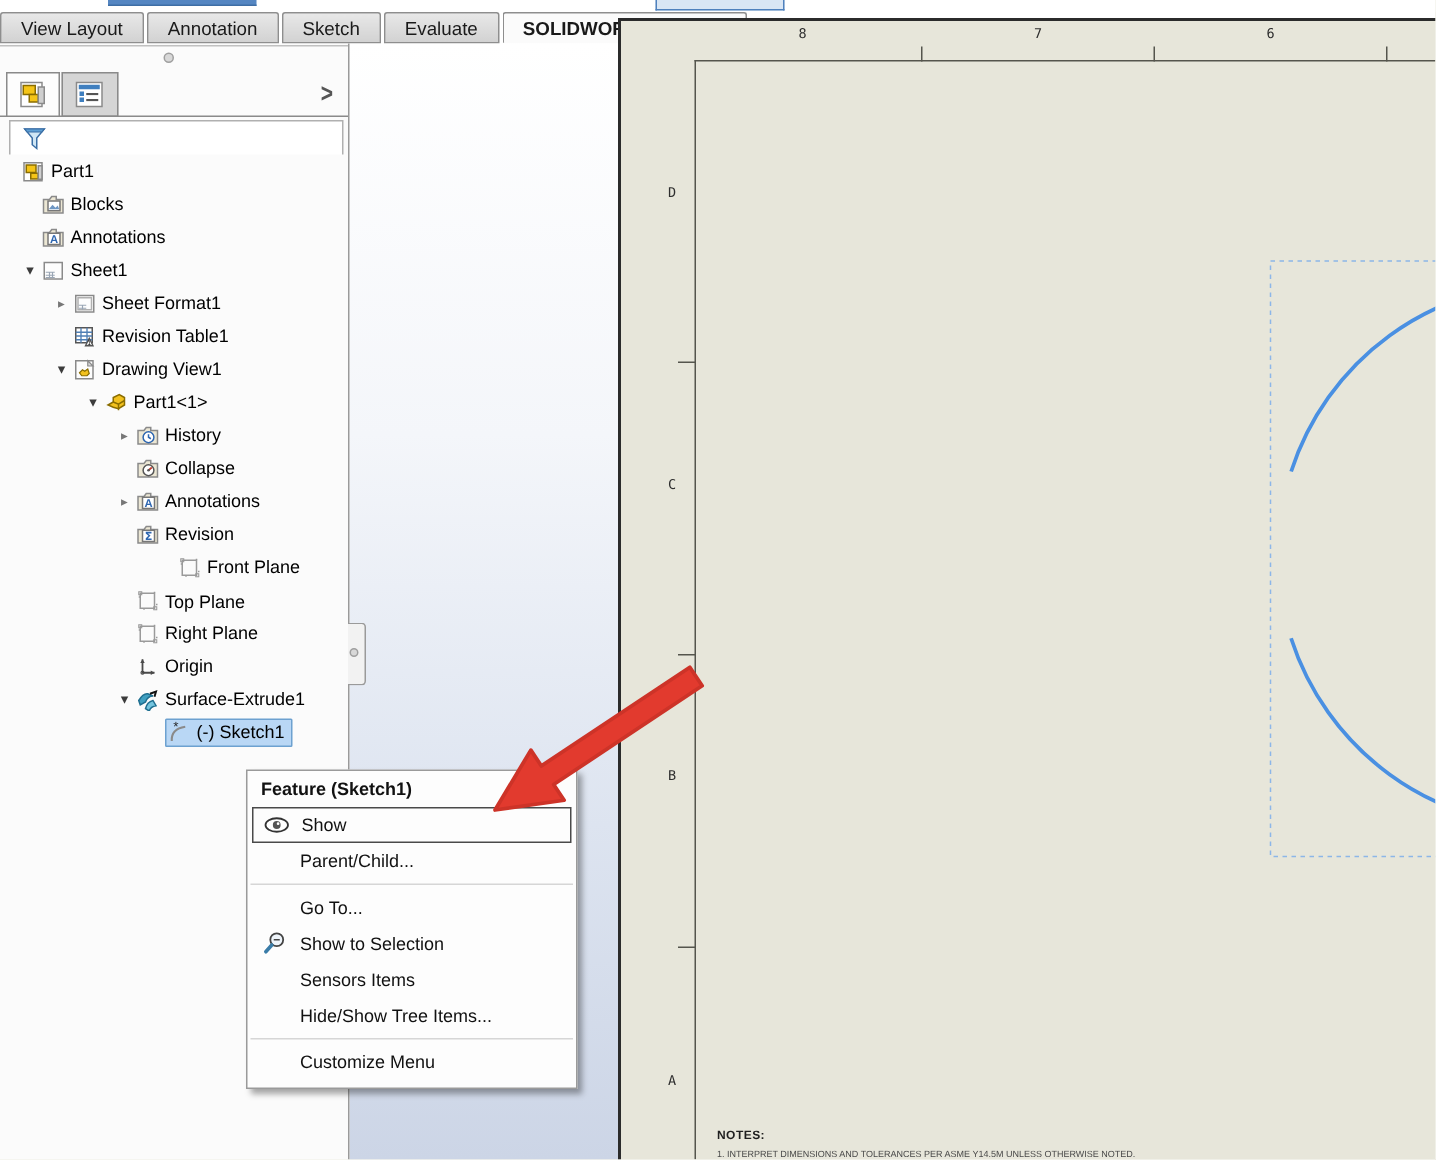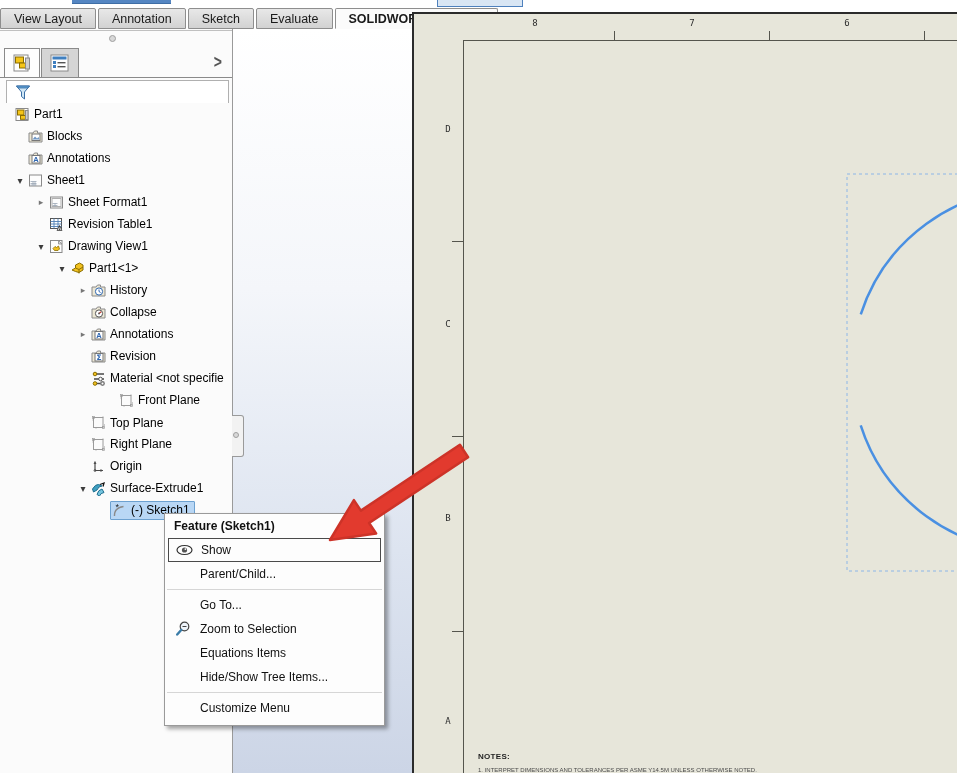--- a/index.html
+++ b/index.html
@@ -339,36 +339,20 @@
           <span class="ticon">
             <svg width="15" height="15" viewBox="0 0 15 15">
               <path d="M1 4 l4 0 1.5-2 3 0 0 2 4.5 0 0 9 -13 0 z" fill="#ece7d4" stroke="#8a8a8a" stroke-width="1"></path>
               <rect x="4" y="4.5" width="8" height="7.5" fill="#fff" stroke="#777"></rect>
               <text x="8" y="10.8" font-size="7.5" font-weight="bold" fill="#2e66b0" text-anchor="middle" font-family="DejaVu Sans,sans-serif">Σ</text>
             </svg>
           </span>
           <span class="tlabel">Revision</span>
         </span>
       </div>
-      <div class="trow" style="padding-left: 76px;">
-        <span class="arrow-slot"></span>
-        <span style="display: flex; align-items: center;">
-          <span class="ticon">
-            <svg width="15" height="15" viewBox="0 0 15 15">
-              <path d="M3 3 h10 M3 8 h10 M3 12.5 h7" stroke="#4a4a4a" stroke-width="1.4"></path>
-              <circle cx="4" cy="3" r="1.8" fill="#f2c11e" stroke="#8a6d00"></circle>
-              <circle cx="9.5" cy="8" r="1.8" fill="#fff" stroke="#555"></circle>
-              <circle cx="4" cy="12.5" r="1.8" fill="#f2c11e" stroke="#8a6d00"></circle>
-              <circle cx="11.5" cy="12.5" r="2.4" fill="#7a7a7a"></circle>
-              <circle cx="11.5" cy="12.5" r="1" fill="#fff"></circle>
-            </svg>
-          </span>
-          <span class="tlabel">Material &lt;not specifie</span>
-        </span>
-      </div>
       <div class="trow" style="padding-left: 104px; text-align: right;">
         <span class="arrow-slot"></span>
         <span style="display: flex; align-items: center;">
           <span class="ticon">
             <svg width="15" height="15" viewBox="0 0 15 15">
               <rect x="2.5" y="2.5" width="9.5" height="10" fill="none" stroke="#9a9a9a" stroke-width="1"></rect>
               <path d="M2.5 5 l-1 0 M12 2.5 l0 -1 M13 10 l1 0 M5 12.5 l0 1" stroke="#9a9a9a"></path>
               <rect x="1.5" y="1.5" width="2" height="2" fill="none" stroke="#9a9a9a" stroke-width=".7"></rect>
               <rect x="11.5" y="11.5" width="2" height="2" fill="none" stroke="#9a9a9a" stroke-width=".7"></rect>
             </svg>
@@ -470,24 +454,24 @@
       <span class="cm-label">Go To...</span>
     </div>
     <div class="cm-item">
       <span class="cm-icon">
         <svg width="16" height="16" viewBox="0 0 16 16">
           <circle cx="9.5" cy="5.5" r="4.3" fill="#eef4fa" stroke="#444" stroke-width="1.2"></circle>
           <path d="M7.5 5.5 h4" stroke="#444" stroke-width="1"></path>
           <path d="M6.2 9 l-4 4.5" stroke="#3a7ca8" stroke-width="2.4" stroke-linecap="round"></path>
         </svg>
       </span>
-      <span class="cm-label">Zoom to Selection</span>
+      <span class="cm-label">Show to Selection</span>
     </div>
     <div class="cm-item no-icon">
-      <span class="cm-label">Equations Items</span>
+      <span class="cm-label">Sensors Items</span>
     </div>
     <div class="cm-item no-icon">
       <span class="cm-label">Hide/Show Tree Items...</span>
     </div>
     <div class="cm-sep"></div>
     <div class="cm-item no-icon">
       <span class="cm-label">Customize Menu</span>
     </div>
   </div>
 

